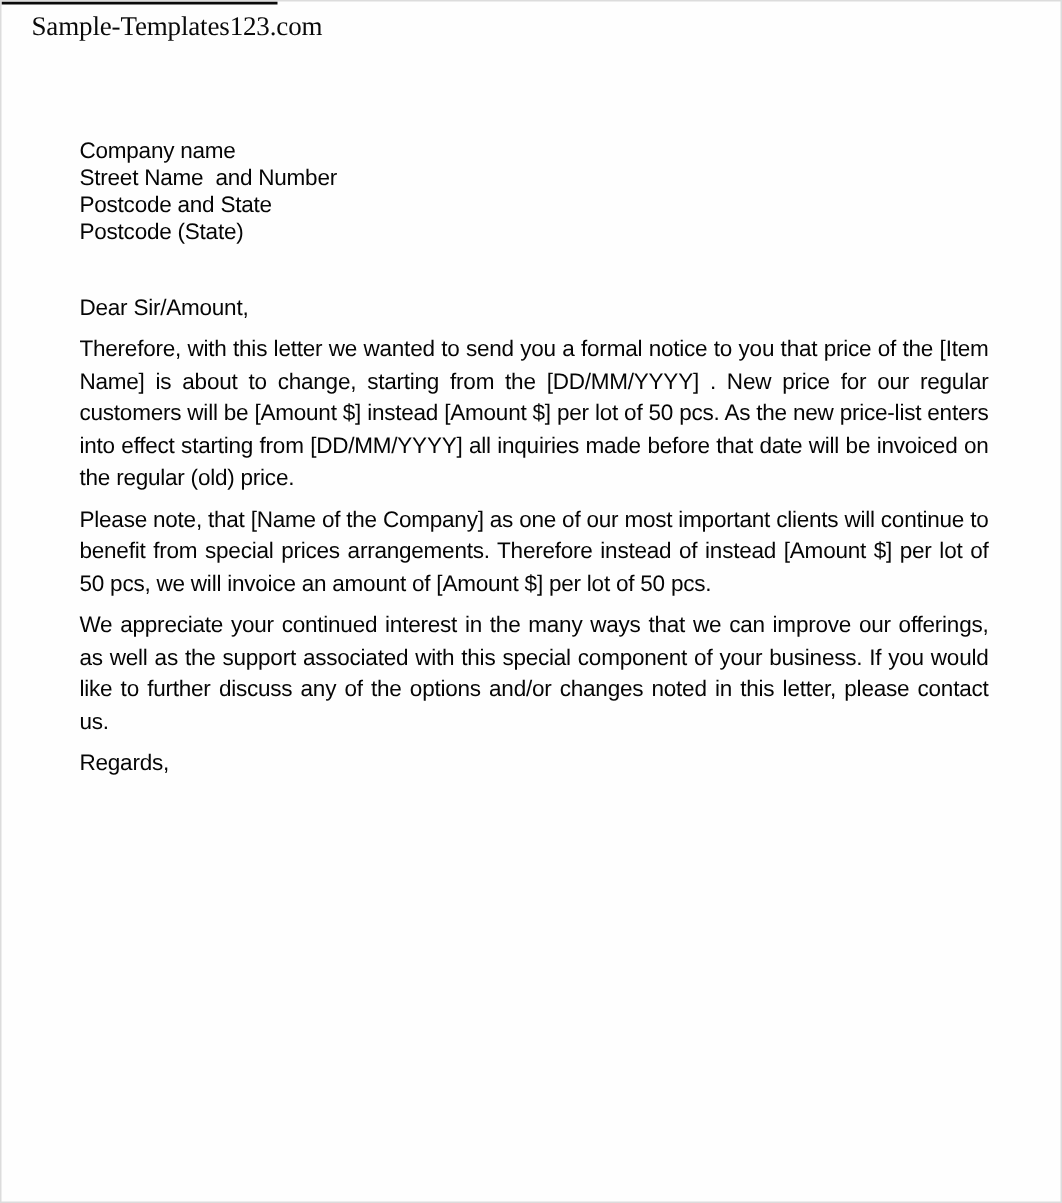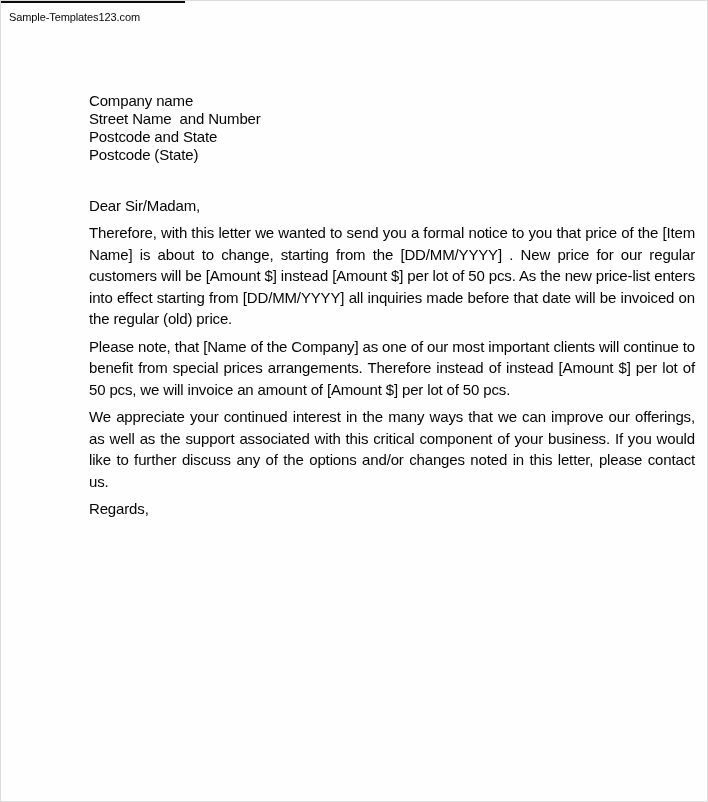--- a/index.html
+++ b/index.html
@@ -22,35 +22,35 @@
       position: absolute;
       top: 0;
       left: 0;
       width: 184px;
       height: 2px;
       background: #0a0a0a;
     }
     .site-title {
       position: absolute;
       top: 7px;
-      left: 8px;
-      font-size: 11px;
+      left: 20px;
+      font-size: 18px;
       line-height: 18px;
       letter-spacing: -0.1px;
       color: #0a0a0a;
+      font-family: Liberation Serif, serif;
     }
     .letter {
       position: absolute;
       top: 0;
       left: 52px;
       width: 606px;
       font-size: 15px;
       letter-spacing: -0.15px;
       color: #050505;
-      margin-left: 36px;
     }
     .address {
       margin-top: 91px;
       line-height: 18px;
     }
     .address div {
       white-space: pre-wrap;
     }
     .salutation {
       margin-top: 31px;
@@ -78,28 +78,28 @@
 
   <div class="letter">
 
     <div class="address">
       <div>Company name</div>
       <div>Street Name  and Number</div>
       <div>Postcode and State</div>
       <div>Postcode (State)</div>
     </div>
 
-    <div class="salutation">Dear Sir/Madam,</div>
+    <div class="salutation">Dear Sir/Amount,</div>
 
 
     <p class="para">Therefore, with this letter we wanted to send you a formal notice to you that price of the [Item Name] is about to change, starting from the [DD/MM/YYYY] . New price for our regular customers will be [Amount $] instead [Amount $] per lot of 50 pcs. As the new price-list enters into effect starting from [DD/MM/YYYY] all inquiries made before that date will be invoiced on the regular (old) price.</p>
 
     <p class="para">Please note, that [Name of the Company] as one of our most important clients will continue to benefit from special prices arrangements. Therefore instead of instead [Amount $] per lot of 50 pcs, we will invoice an amount of [Amount $] per lot of 50 pcs.</p>
 
 
-    <p class="para">We appreciate your continued interest in the many ways that we can improve our offerings, as well as the support associated with this critical component of your business. If you would like to further discuss any of the options and/or changes noted in this letter, please contact us.</p>
+    <p class="para">We appreciate your continued interest in the many ways that we can improve our offerings, as well as the support associated with this special component of your business. If you would like to further discuss any of the options and/or changes noted in this letter, please contact us.</p>
 
     <div class="closing">
       <div>Regards,</div>
     </div>
 
   </div>
 </div>
 
 </body></html>

